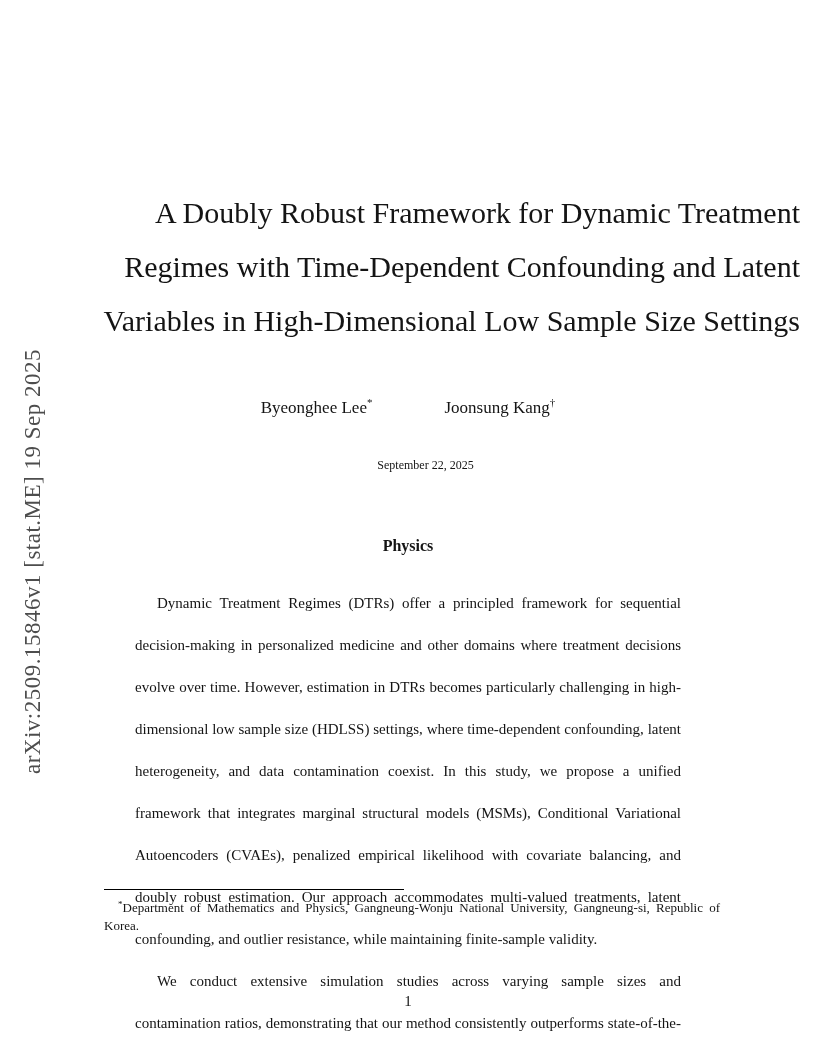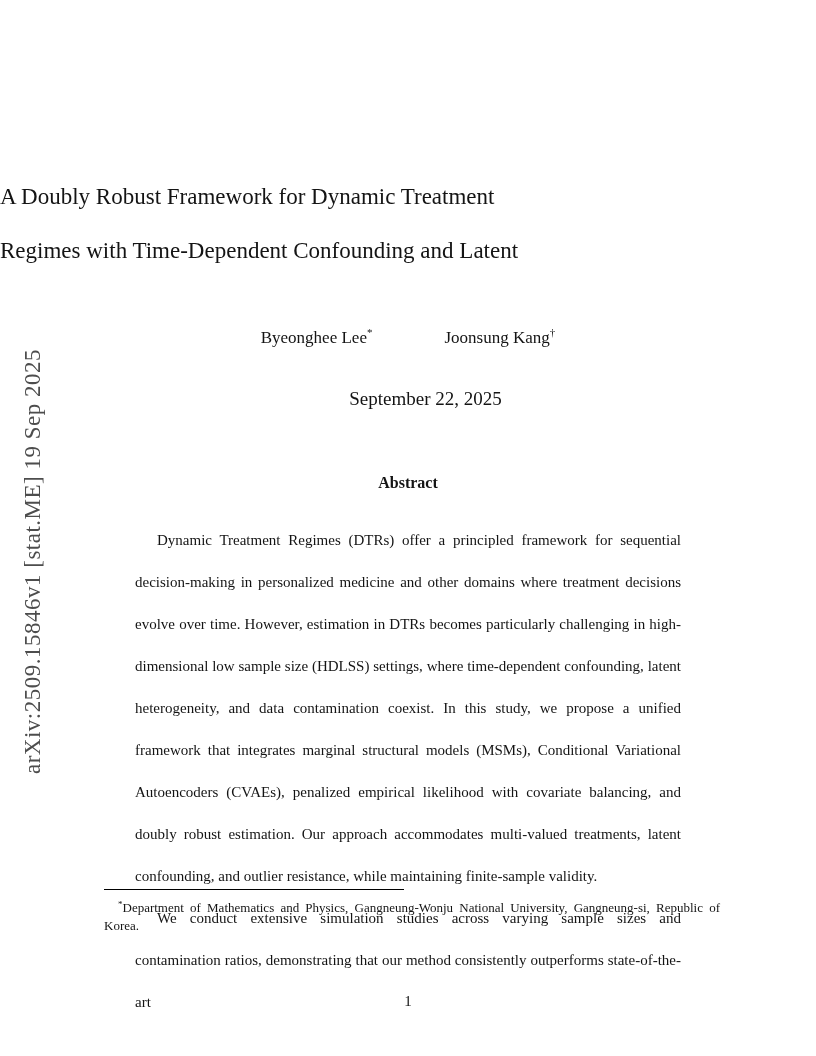--- a/index.html
+++ b/index.html
@@ -18,38 +18,38 @@
     left: 20px;
     top: 774px;
     transform: rotate(-90deg);
     transform-origin: left top;
     white-space: nowrap;
     font-size: 23px;
     letter-spacing: 0.5px;
     color: #4d4d4d;
   }
   .title {
-    margin: 0;
+    margin: 16px;
     padding-top: 170px;
-    text-align: left;
-    font-size: 23px;
+    text-align: right;
+    font-size: 30px;
     font-weight: normal;
     line-height: 54px;
   }
   .authors {
     margin-top: 32px;
     text-align: center;
     font-size: 17px;
   }
   .author { display: inline-block; margin: 16px 36px; }
   .author sup { font-size: 11px; }
   .date {
     margin-top: 24px;
     text-align: center;
-    font-size: 19px;
+    font-size: 12px;
     margin-left: 35px;
   }
   .abstract-heading {
     margin-top: 64px;
     text-align: center;
     font-size: 16px;
     font-weight: bold;
   }
   .abstract-body {
     width: 546px;
@@ -92,29 +92,30 @@
 </head>
 <body>
 
 <div class="page">
 
   <div class="watermark">arXiv:2509.15846v1  [stat.ME]  19 Sep 2025</div>
 
   <h1 class="title">
     <span>A Doubly Robust Framework for Dynamic Treatment</span><br>
     <span>Regimes with Time-Dependent Confounding and Latent</span><br>
+    <span>Variables in High-Dimensional Low Sample Size Settings</span>
   </h1>
 
   <div class="authors">
     <span class="author"><span>Byeonghee Lee</span><sup>*</sup></span><span class="author"><span>Joonsung Kang</span><sup>†</sup></span>
   </div>
 
   <div class="date">September 22, 2025</div>
 
-  <div class="abstract-heading">Abstract</div>
+  <div class="abstract-heading">Physics</div>
 
   <div class="abstract-body">
     <p>Dynamic Treatment Regimes (DTRs) offer a principled framework for sequential decision-making in personalized medicine and other domains where treatment decisions evolve over time. However, estimation in DTRs becomes particularly challenging in high-dimensional low sample size (HDLSS) settings, where time-dependent confounding, latent heterogeneity, and data contamination coexist. In this study, we propose a unified framework that integrates marginal structural models (MSMs), Conditional Variational Autoencoders (CVAEs), penalized empirical likelihood with covariate balancing, and doubly robust estimation. Our approach accommodates multi-valued treatments, latent confounding, and outlier resistance, while maintaining finite-sample validity.</p>
     <p>We conduct extensive simulation studies across varying sample sizes and contamination ratios, demonstrating that our method consistently outperforms state-of-the-art</p>
   </div>
 
   <div class="footnotes">
     <hr class="footnote-rule">
     <p><sup>*</sup><span>Department of Mathematics and Physics, Gangneung-Wonju National University, Gangneung-si, Republic of Korea.</span></p>
   </div>

